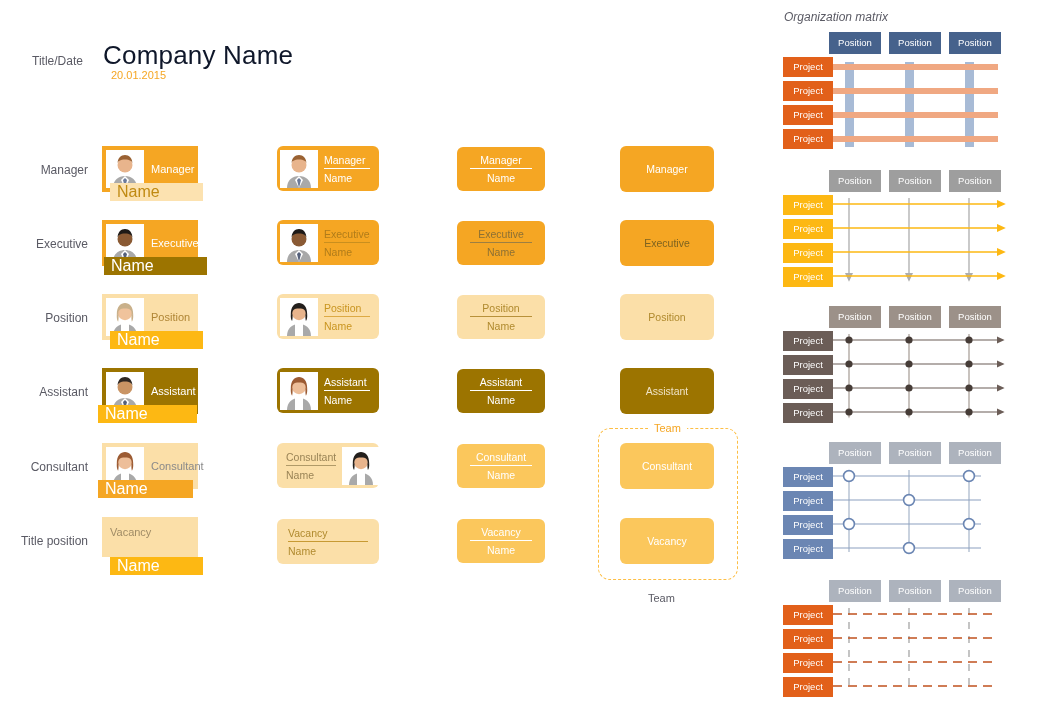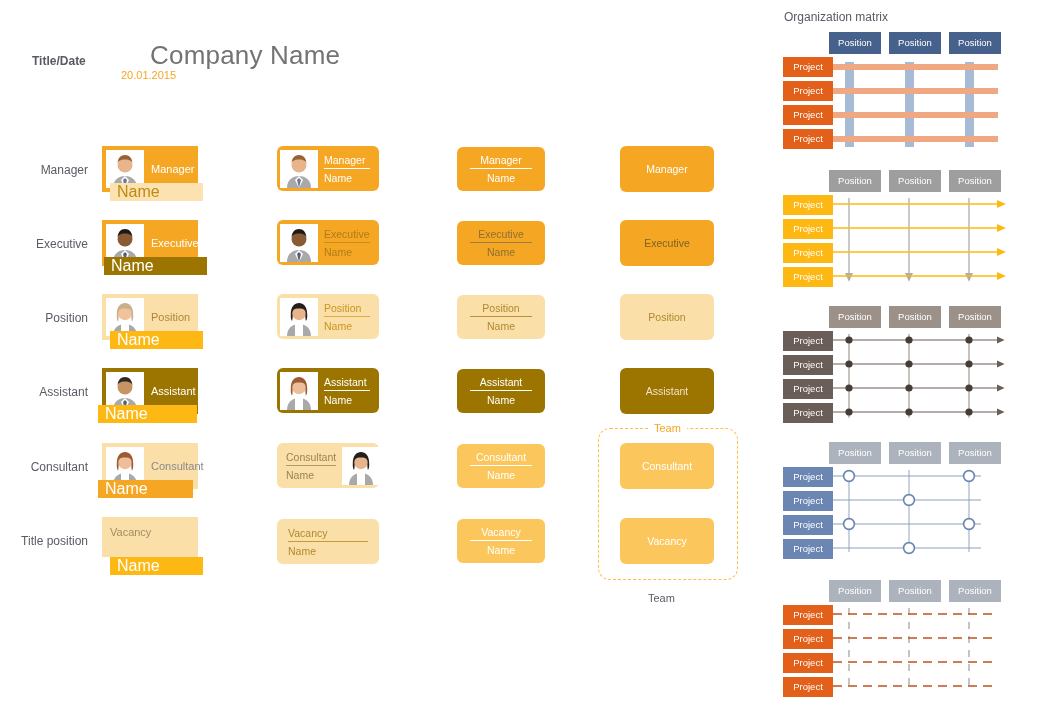--- a/index.html
+++ b/index.html
@@ -14,31 +14,29 @@
     font-family: "Liberation Sans", sans-serif;
     overflow: hidden;
   }
   .abs { position: absolute; }
 
   
   #title-date-label {
     left: 32px; top: 54px;
     font-size: 12px;
     color: #5a5a64;
-    font-weight: bold;
   }
   #company-name {
     left: 103px; top: 40px;
     font-size: 26px;
-    color: #737373;
+    color: #0f172a;
     letter-spacing: .2px;
-    margin-left: 47px;
   }
   #company-date {
-    left: 121px; top: 69px;
+    left: 111px; top: 69px;
     font-size: 11px;
     color: #F5A623;
   }
 
   
   .row-label {
     font-size: 12px;
     color: #5a5a64;
     text-align: right;
     width: 88px;
@@ -120,20 +118,21 @@
     left: 648px; top: 592px;
     font-size: 11px;
     color: #5a5a64;
   }
 
   
   #matrix-section-title {
     left: 784px; top: 10px;
     font-size: 12px;
     color: #5a5a64;
+    font-style: italic;
   }
   .matrix { width: 250px; height: 110px; }
   .matrix .pos-head {
     position: absolute;
     width: 52px; height: 22px;
     line-height: 22px;
     text-align: center;
     font-size: 9.5px;
     color: #ffffff;
   }

